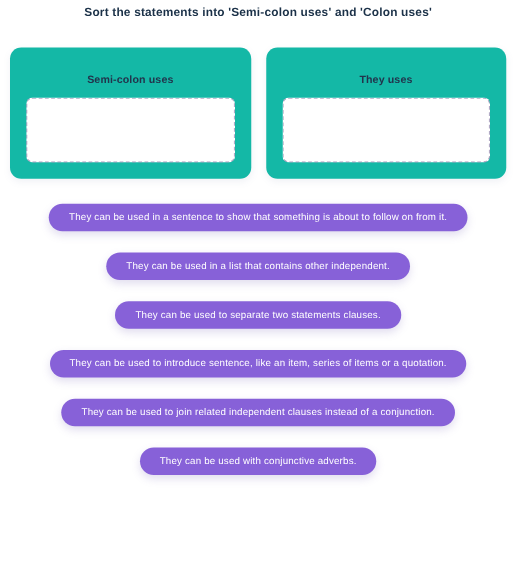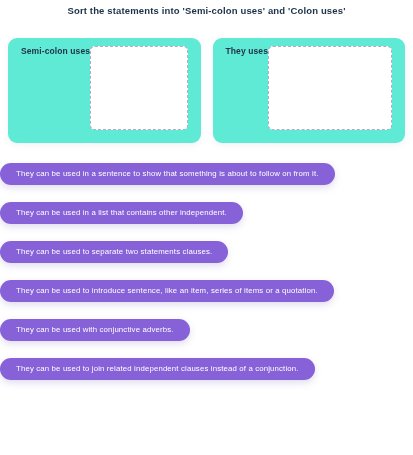--- a/index.html
+++ b/index.html
@@ -33,27 +33,27 @@
 
   
   .categories {
     display: flex;
     gap: 12px;
     padding: 21px 8px 0 8px;
     box-sizing: border-box;
   }
   .category-card {
     flex: 1 1 0;
-    background: #5eead4;
+    background: #14b8a6;
     border-radius: 9px;
     height: 105px;
     box-sizing: border-box;
-    padding: 8px 13px 13px 13px;
+    padding: 20px 13px 13px 13px;
     display: flex;
-    flex-direction: row;
+    flex-direction: column;
     box-shadow: 0 2px 6px rgba(120,130,170,0.10);
   }
   .category-heading {
     text-align: center;
     color: #22344c;
     font-size: 8.5px;
     font-weight: bold;
     letter-spacing: 0.1px;
     margin-bottom: 10px;
   }
@@ -62,21 +62,21 @@
     background: #ffffff;
     border: 1px dashed #b3abc6;
     border-radius: 5px;
   }
 
   
   .statements {
     padding: 20px 0 0 0;
     display: flex;
     flex-direction: column;
-    align-items: flex-start;
+    align-items: center;
     gap: 17px;
   }
   .statement-pill {
     background: #8761d8;
     color: #ffffff;
     font-size: 7.8px;
     line-height: 22px;
     height: 22px;
     border-radius: 11px;
     text-align: center;
@@ -108,17 +108,17 @@
       <div class="dropzone"></div>
     </div>
 
   </div>
 
   <div class="statements">
     <div class="statement-pill">They can be used in a sentence to show that something is about to follow on from it.</div>
     <div class="statement-pill">They can be used in a list that contains other independent.</div>
     <div class="statement-pill">They can be used to separate two statements clauses.</div>
     <div class="statement-pill">They can be used to introduce sentence, like an item, series of items or a quotation.</div>
+    <div class="statement-pill">They can be used to join related independent clauses instead of a conjunction.</div>
     <div class="statement-pill">They can be used with conjunctive adverbs.</div>
-    <div class="statement-pill">They can be used to join related independent clauses instead of a conjunction.</div>
   </div>
 
 </div>
 
 </body></html>

